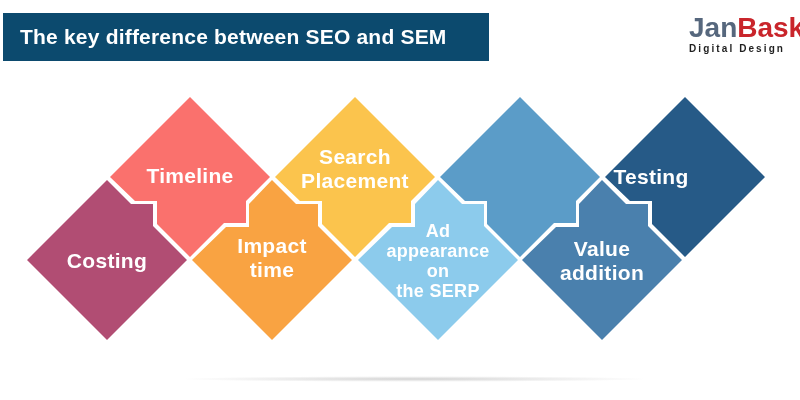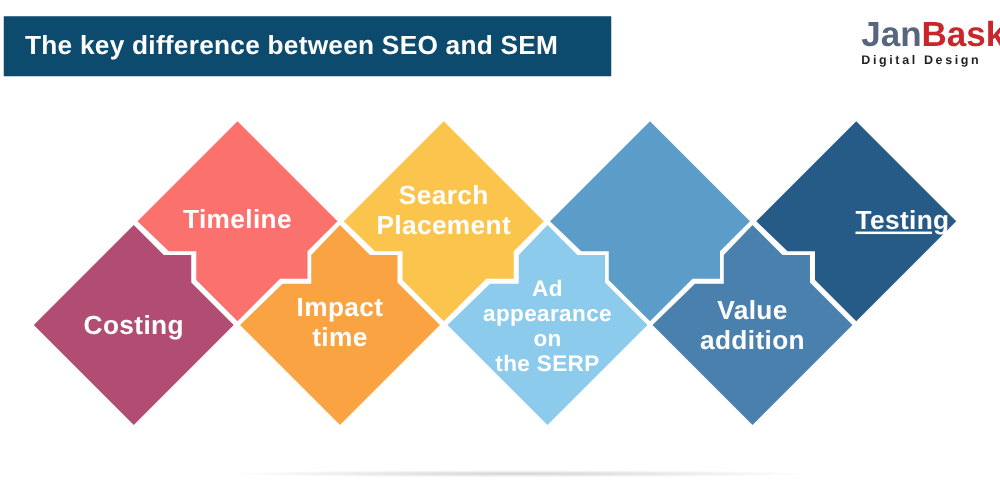--- a/index.html
+++ b/index.html
@@ -64,16 +64,16 @@
   <div class="dlabel" style="left:272px;top:258px;">Impact
 time</div>
   <div class="dlabel" style="left:355px;top:169px;">Search
 Placement</div>
   <div class="dlabel small" style="left:438px;top:261px;">Ad
 appearance
 on
 the SERP</div>
   <div class="dlabel" style="left:602px;top:261px;">Value
 addition</div>
-  <div class="dlabel" style="left:722px;top:177px;text-decoration:underline;">Testing</div>
+  <div class="dlabel" style="left:651px;top:177px;">Testing</div>
 
   <div class="ground-shadow"></div>
 </div>
 
 </body></html>

